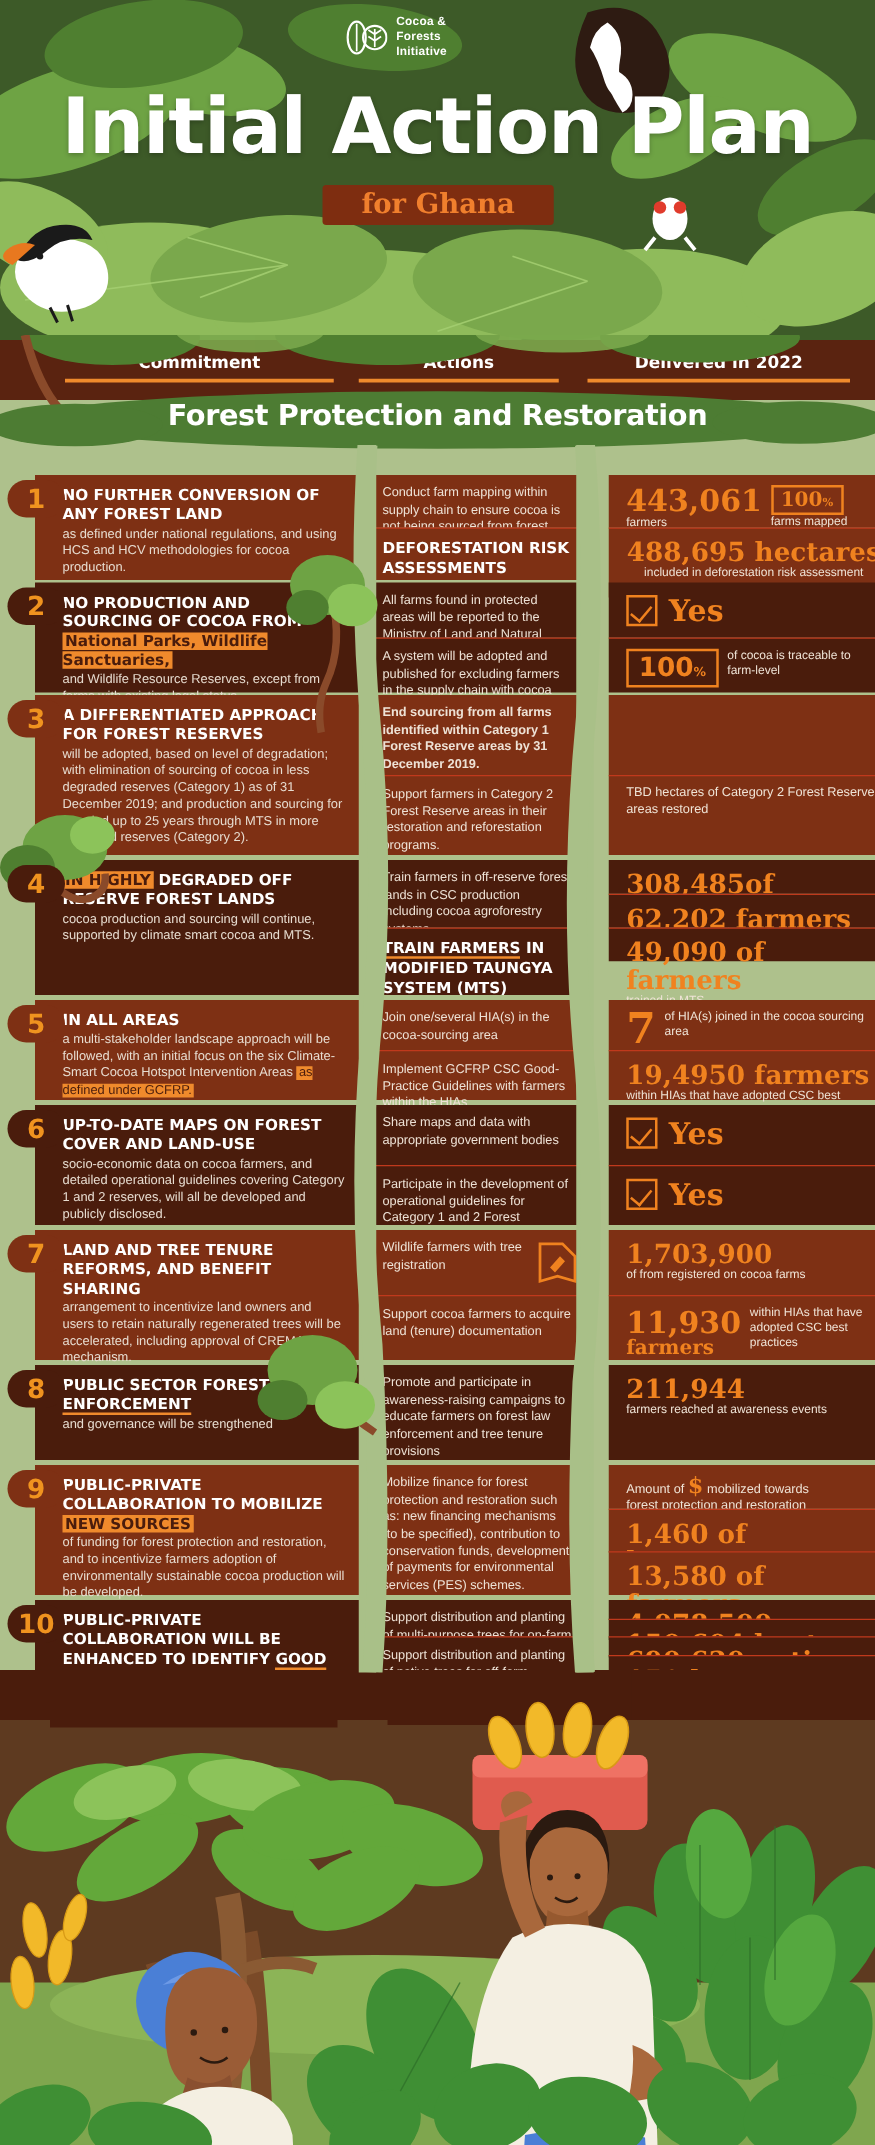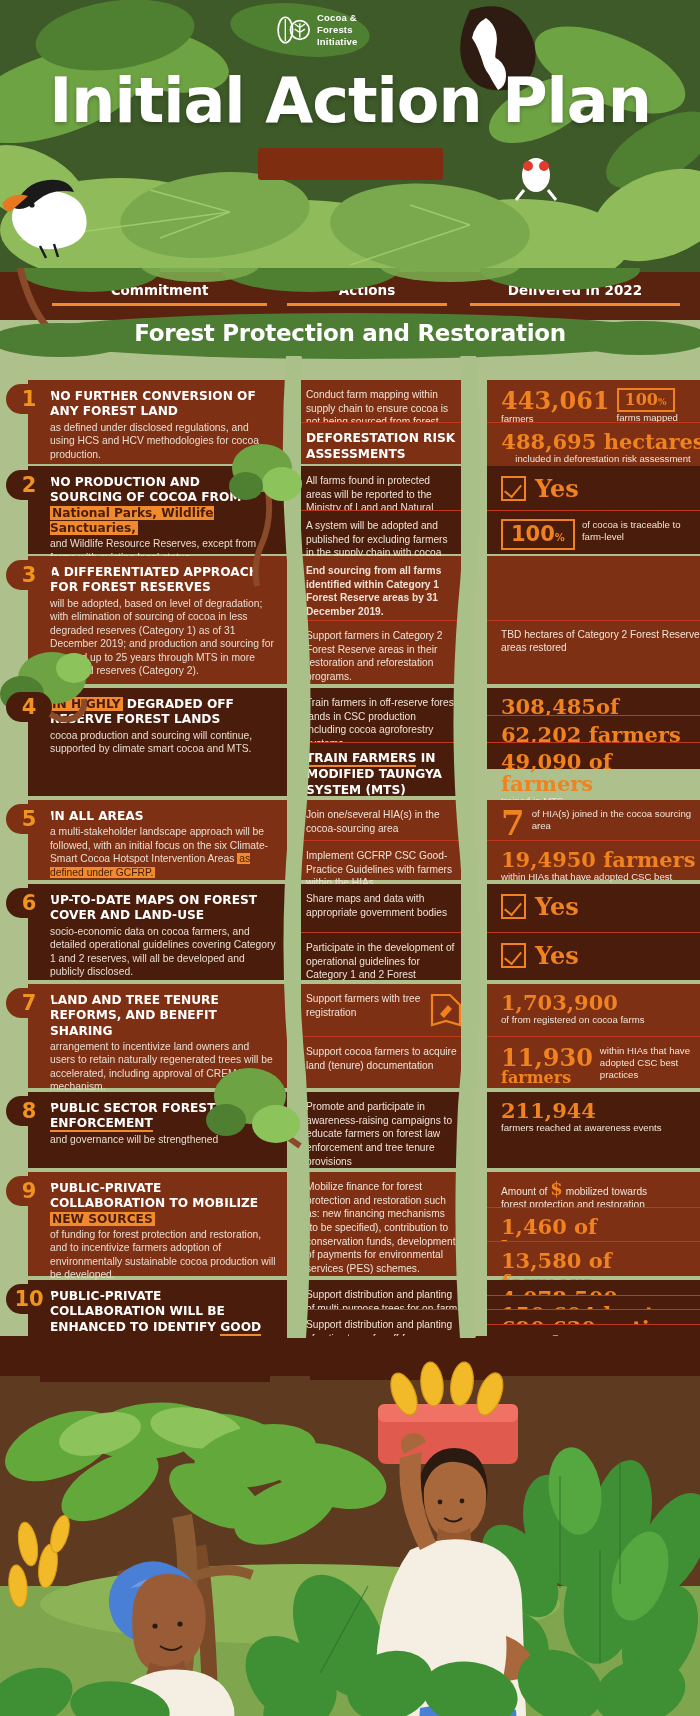--- a/index.html
+++ b/index.html
@@ -194,20 +194,21 @@
       </svg>
       <div class="logo-text">
         <div>Cocoa &amp;</div>
         <div>Forests</div>
         <div>Initiative</div>
       </div>
     </div>
 
     <div class="title">Initial Action Plan</div>
     <div class="subtitle-bar"></div>
+    <div class="subtitle">for Ghana</div>
   </div>
 
   <div class="colhead-band"></div>
   <svg width="700" height="60" style="position:absolute;left:0;top:268px;z-index:2">
     <g fill="#4f7f30">
         <ellipse cx="90" cy="2" rx="70" ry="22"></ellipse>
         <ellipse cx="310" cy="0" rx="90" ry="24"></ellipse>
         <ellipse cx="560" cy="2" rx="80" ry="20"></ellipse>
       </g>
     <g fill="#7aa84c" opacity=".9">
@@ -233,21 +234,21 @@
     <ellipse cx="640" cy="26" rx="70" ry="17" fill="#4d7c33"></ellipse>
   </svg>
   <div class="sectitle" style="z-index:3">Forest Protection and Restoration</div>
 
   <div class="grid">
     <div id="rows-host">
         <div class="row light" style="top: 24px; height: 84px;">
           <div class="badge" style="top: 4px;">1</div>
           <div class="cell c1" style="top: 0px; height: 84px;">
             <div class="cmt-title">NO FURTHER CONVERSION OF ANY FOREST LAND</div>
-            <div class="cmt-body">as defined under disclosed regulations, and using HCS and HCV methodologies for cocoa production.</div>
+            <div class="cmt-body">as defined under national regulations, and using HCS and HCV methodologies for cocoa production.</div>
           </div>
           <div class="cell c2" style="top: 0px; height: 42px;">
             <div class="act">Conduct farm mapping within supply chain to ensure cocoa is not being sourced from forest land</div>
           </div>
           <div class="cell c2 sep" style="top: 42px; height: 42px;">
             <div class="act bold">DEFORESTATION RISK ASSESSMENTS</div>
           </div>
           <div class="cell c3" style="top: 0px; height: 42px;">
             <div class="del-flex">
               <div>
@@ -377,21 +378,21 @@
             </div>
           </div>
         </div>
         <div class="row light" style="top: 628px; height: 104px;">
           <div class="badge" style="top: 4px;">7</div>
           <div class="cell c1" style="top: 0px; height: 104px;">
             <div class="cmt-title">LAND AND TREE TENURE REFORMS, AND BENEFIT SHARING</div>
             <div class="cmt-body">arrangement to incentivize land owners and users to retain naturally regenerated trees will be accelerated, including approval of CREMA mechanism.</div>
           </div>
           <div class="cell c2" style="top: 0px; height: 52px;">
-            <div class="act">Support farmers with tree registration</div>
+            <div class="act">Wildlife farmers with tree registration</div>
             <svg width="34" height="36" style="position:absolute;right:8px;top:8px">
               <path d="M4 3 h18 l10 10 v20 l-14 -4 l-14 4 z" fill="none" stroke="#f0821f" stroke-width="2.2"></path>
               <path d="M12 22 l8 -9 l4 4 l-8 9 z" fill="#f0821f"></path>
             </svg>
           </div>
           <div class="cell c2 sep" style="top: 52px; height: 52px;">
             <div class="act">Support cocoa farmers to acquire land (tenure) documentation</div>
           </div>
           <div class="cell c3" style="top: 0px; height: 52px;">
             <div class="del-num">1,703,900</div>

